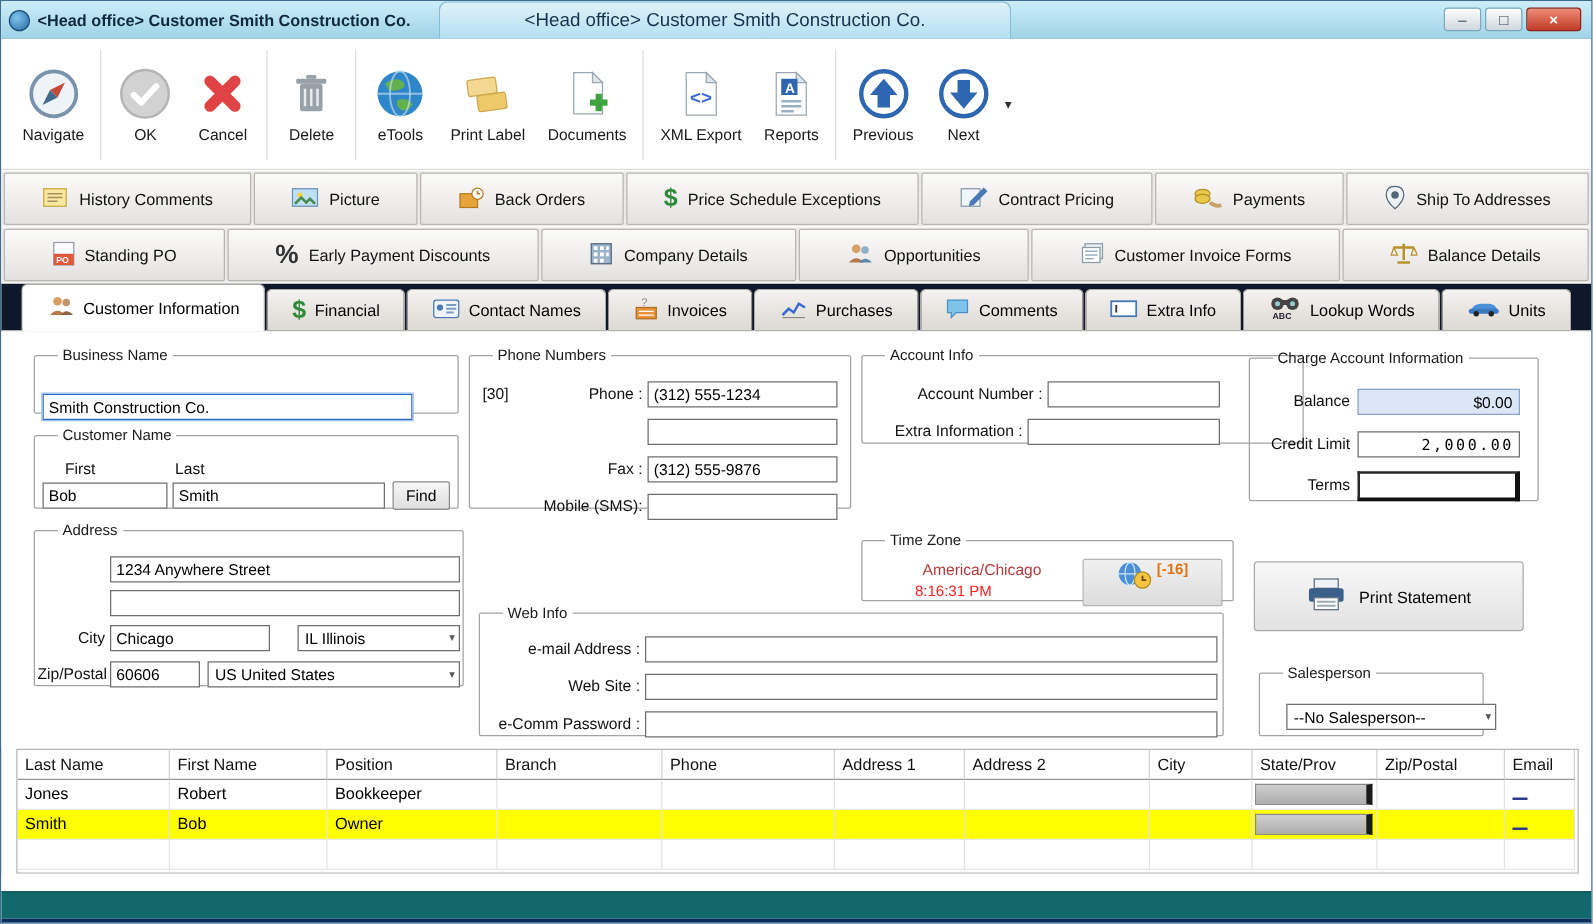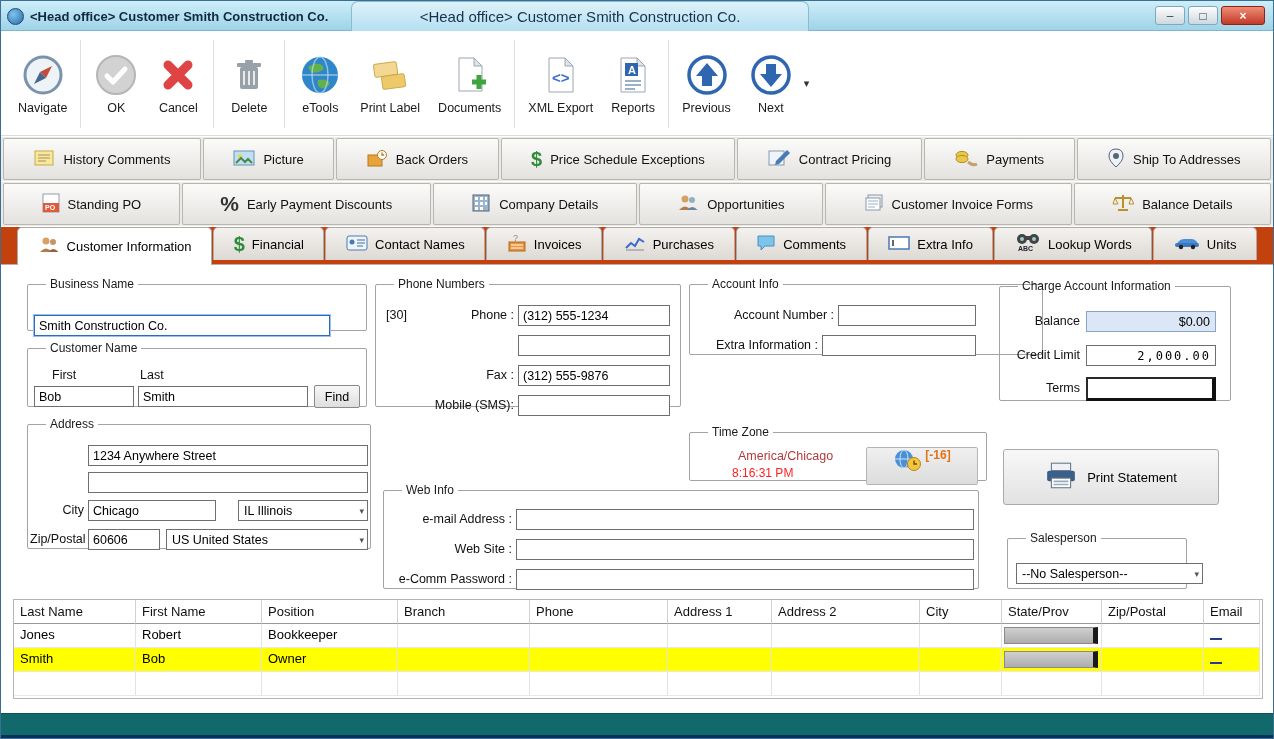--- a/index.html
+++ b/index.html
@@ -42,22 +42,22 @@
   .ribbon.r1 { top:136px; height:44px; }
   .ribbon.r2 { top:181px; height:44px; }
   .rb-btn { flex:1 1 auto; display:flex; align-items:center; justify-content:center; gap:8px;
             background:linear-gradient(#fbfbfa,#e4e2df); border:1px solid #b9b6b2; border-radius:2px;
             font-size:13px; color:#111; padding:0 10px; white-space:nowrap; cursor:default; }
   .glyph { font-weight:bold; }
   .glyph.green { color:#2e8b3a; font-size:20px; }
   .glyph.dark { color:#333; font-size:21px; }
 
   
-  .tabsrow { position:absolute; top:226px; left:0; right:0; height:38px; background:#c2410c;
-             display:flex; align-items:flex-start; padding:0 16px; gap:1px; border-bottom:1px solid #b5b2ae; }
+  .tabsrow { position:absolute; top:226px; left:0; right:0; height:38px; background:#0f172a;
+             display:flex; align-items:flex-end; padding:0 16px; gap:1px; border-bottom:1px solid #b5b2ae; }
   .tab { flex:1 1 auto; display:flex; align-items:center; justify-content:center; gap:7px;
          height:33px; background:linear-gradient(#f4f2ef,#ddd9d4); border:1px solid #aeaba7;
          border-bottom:none; border-radius:5px 5px 0 0; font-size:13px; white-space:nowrap; cursor:default; }
   .tab.active { background:#fff; height:38px; margin-bottom:-1px; z-index:2; }
 
   
   .form-area { position:absolute; top:264px; left:0; right:0; height:334px; background:#fff; font-size:13px; }
   fieldset.fs { position:absolute; border:1px solid #a3a3a3; border-radius:2px; padding:0; }
   fieldset.fs legend { font-size:12px; margin-left:18px; padding:0 4px; color:#1a1a1a; }
   .abs { position:absolute; }
@@ -540,21 +540,21 @@
             <rect x="6" y="1" width="18" height="7" fill="#eef2f6" stroke="#667788"></rect>
             <rect x="2" y="8" width="26" height="10" rx="2" fill="#3a5f8a"></rect>
             <rect x="6" y="15" width="18" height="9" fill="#fff" stroke="#667788"></rect>
             <path d="M8 18 h14 M8 21 h14" stroke="#99aabb" stroke-width="1.5"></path>
           </svg></span>
       <span>Print Statement</span>
     </div>
 
     <fieldset class="fs" style="left:1006px;top:266px;width:180px;height:58px">
       <legend>Salesperson</legend>
-      <div class="dropdown abs" style="left:8px;top:18px;width:187px">
+      <div class="dropdown abs" style="left:21px;top:18px;width:168px">
         <span>--No Salesperson--</span>
         <span class="dd-arrow">▾</span>
       </div>
     </fieldset>
   </div>
 
   <div class="table-area">
     <div class="trow">
       <div class="th">Last Name</div>
       <div class="th">First Name</div>

